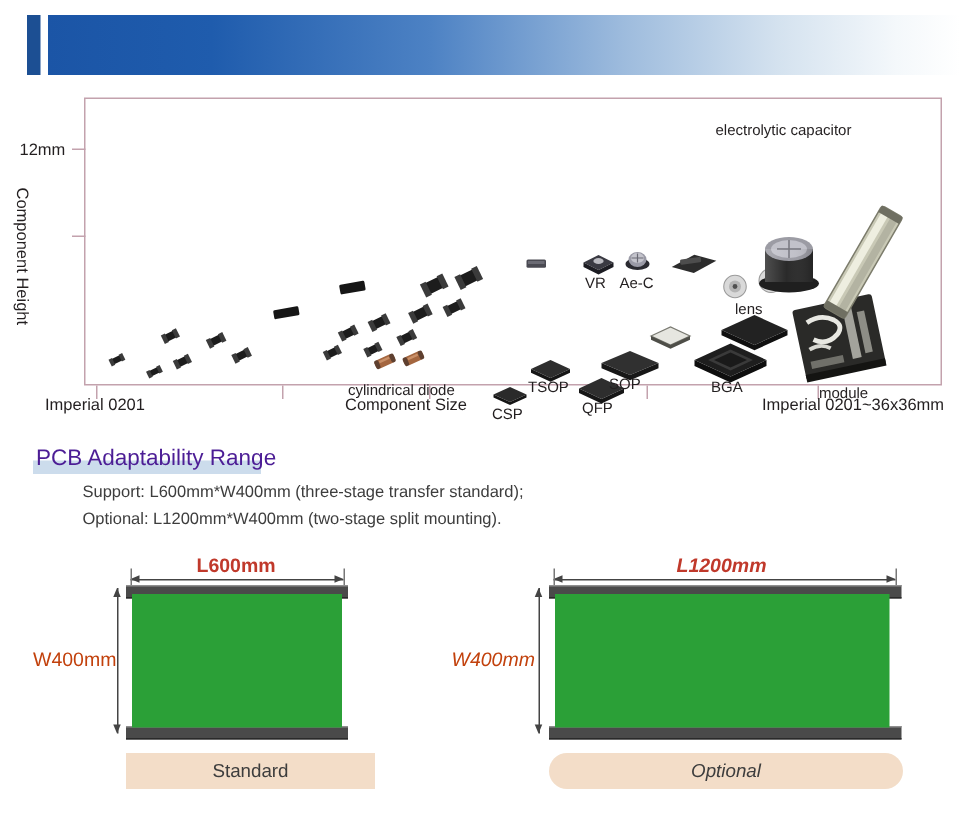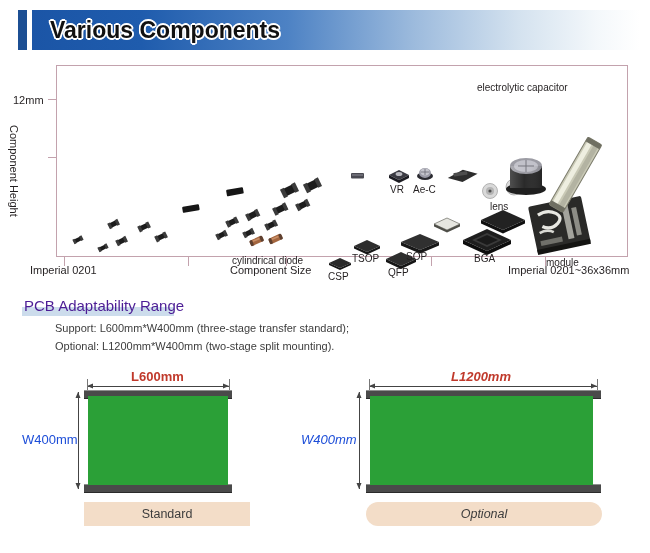--- a/index.html
+++ b/index.html
@@ -170,21 +170,21 @@
   .pcb-dim-label-top {
     position: absolute;
     font-size: 13px;
     color: #c0392b;
     font-weight: bold;
     white-space: nowrap;
   }
   .pcb-dim-label-side {
     position: absolute;
     font-size: 13px;
-    color: #1d4ed8;
+    color: #c2410c;
     white-space: nowrap;
   }
   .dim-line-h {
     position: absolute;
     height: 1px;
     background: #444444;
   }
   .dim-line-v {
     position: absolute;
     width: 1px;
@@ -207,21 +207,20 @@
     color: #3d3d3d;
     white-space: nowrap;
   }
 </style>
 </head>
 <body>
 
 <div id="header-banner">
   <div id="header-accent-bar"></div>
   <div id="header-gradient"></div>
-  <div id="header-title">Various Components</div>
 </div>
 
 <div id="chart-area">
 
   <div id="chart-frame"></div>
 
   <div id="y-tick-12mm-label">12mm</div>
   <div id="y-axis-label">Component Height</div>
 
   <div class="y-tick" style="top:44px;"></div>

